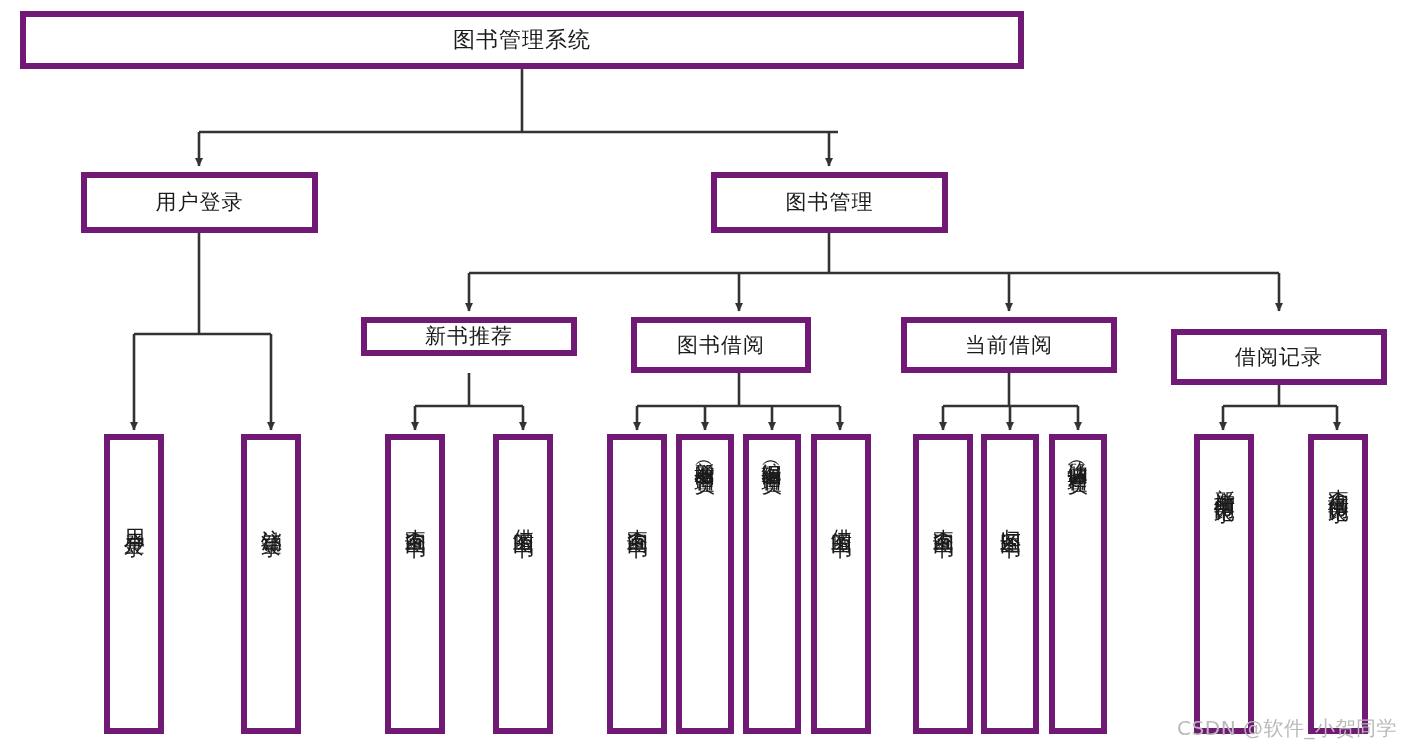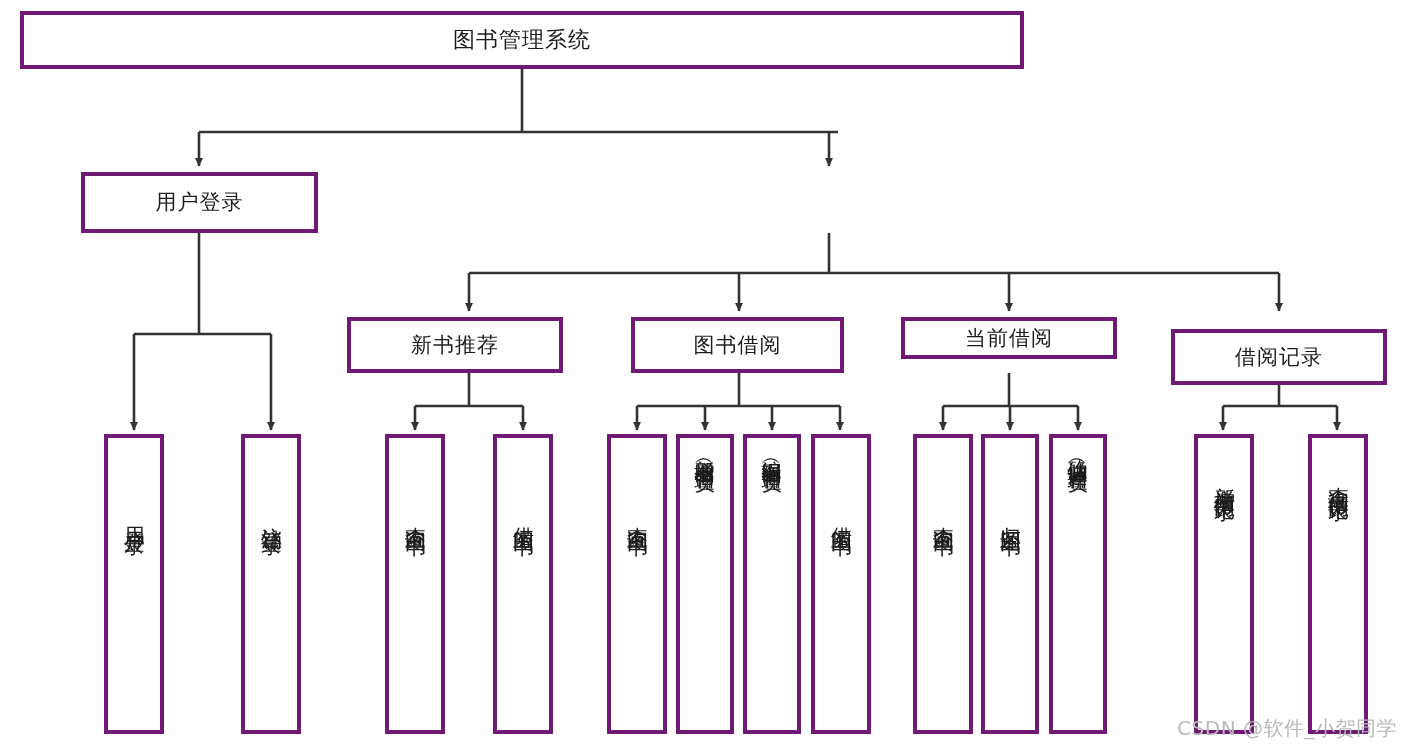--- a/index.html
+++ b/index.html
@@ -22,21 +22,21 @@
     position: absolute;
     left: 0;
     top: 0;
     width: 1405px;
     height: 747px;
   }
   .node {
     position: absolute;
     box-sizing: border-box;
     background: #ffffff;
-    border: 4px solid #701a75;
+    border: 6px solid #701a75;
     display: flex;
     align-items: center;
     justify-content: center;
     color: #1b1b1b;
     z-index: 2;
   }
   .node-label {
     display: block;
     text-align: center;
     line-height: 1.05;
@@ -133,28 +133,31 @@
     </g>
   </svg>
 
   <div class="node horizontal root" style="left:20px; top:11px; width:1004px; height:58px;">
     <span class="node-label">图书管理系统</span>
   </div>
 
   <div class="node horizontal" style="left:81px; top:172px; width:237px; height:61px;">
     <span class="node-label">用户登录</span>
   </div>
-
-  <div class="node horizontal" style="left:347px; top:317px; width:216px; height:56px;">
+  <div class="node horizontal" style="left:711px; top:172px; width:237px; height:61px;">
+    <span class="node-label">图书管理</span>
+  </div>
+
+  <div class="node horizontal" style="left:361px; top:317px; width:216px; height:39px;">
     <span class="node-label">新书推荐</span>
   </div>
-  <div class="node horizontal" style="left:631px; top:317px; width:213px; height:56px;">
+  <div class="node horizontal" style="left:631px; top:317px; width:180px; height:56px;">
     <span class="node-label">图书借阅</span>
   </div>
-  <div class="node horizontal" style="left:901px; top:317px; width:216px; height:42px;">
+  <div class="node horizontal" style="left:901px; top:317px; width:216px; height:56px;">
     <span class="node-label">当前借阅</span>
   </div>
   <div class="node horizontal" style="left:1171px; top:329px; width:216px; height:56px;">
     <span class="node-label">借阅记录</span>
   </div>
 
   <div class="node vertical" style="left:104px; top:434px; width:60px; height:300px; padding-top:72px;">
     <span class="node-label">用户登录</span>
   </div>
   <div class="node vertical" style="left:241px; top:434px; width:60px; height:300px; padding-top:72px;">

